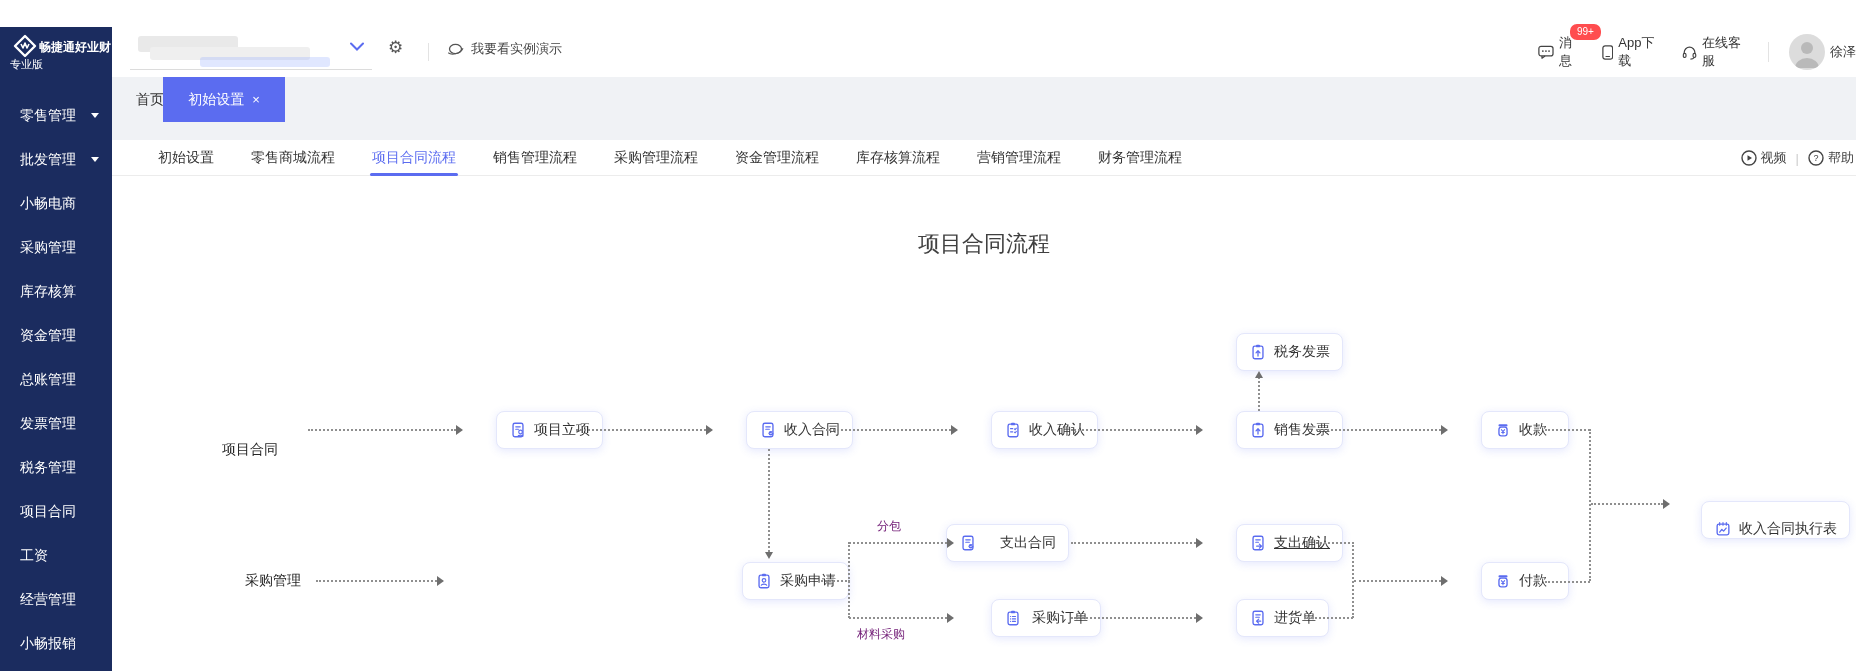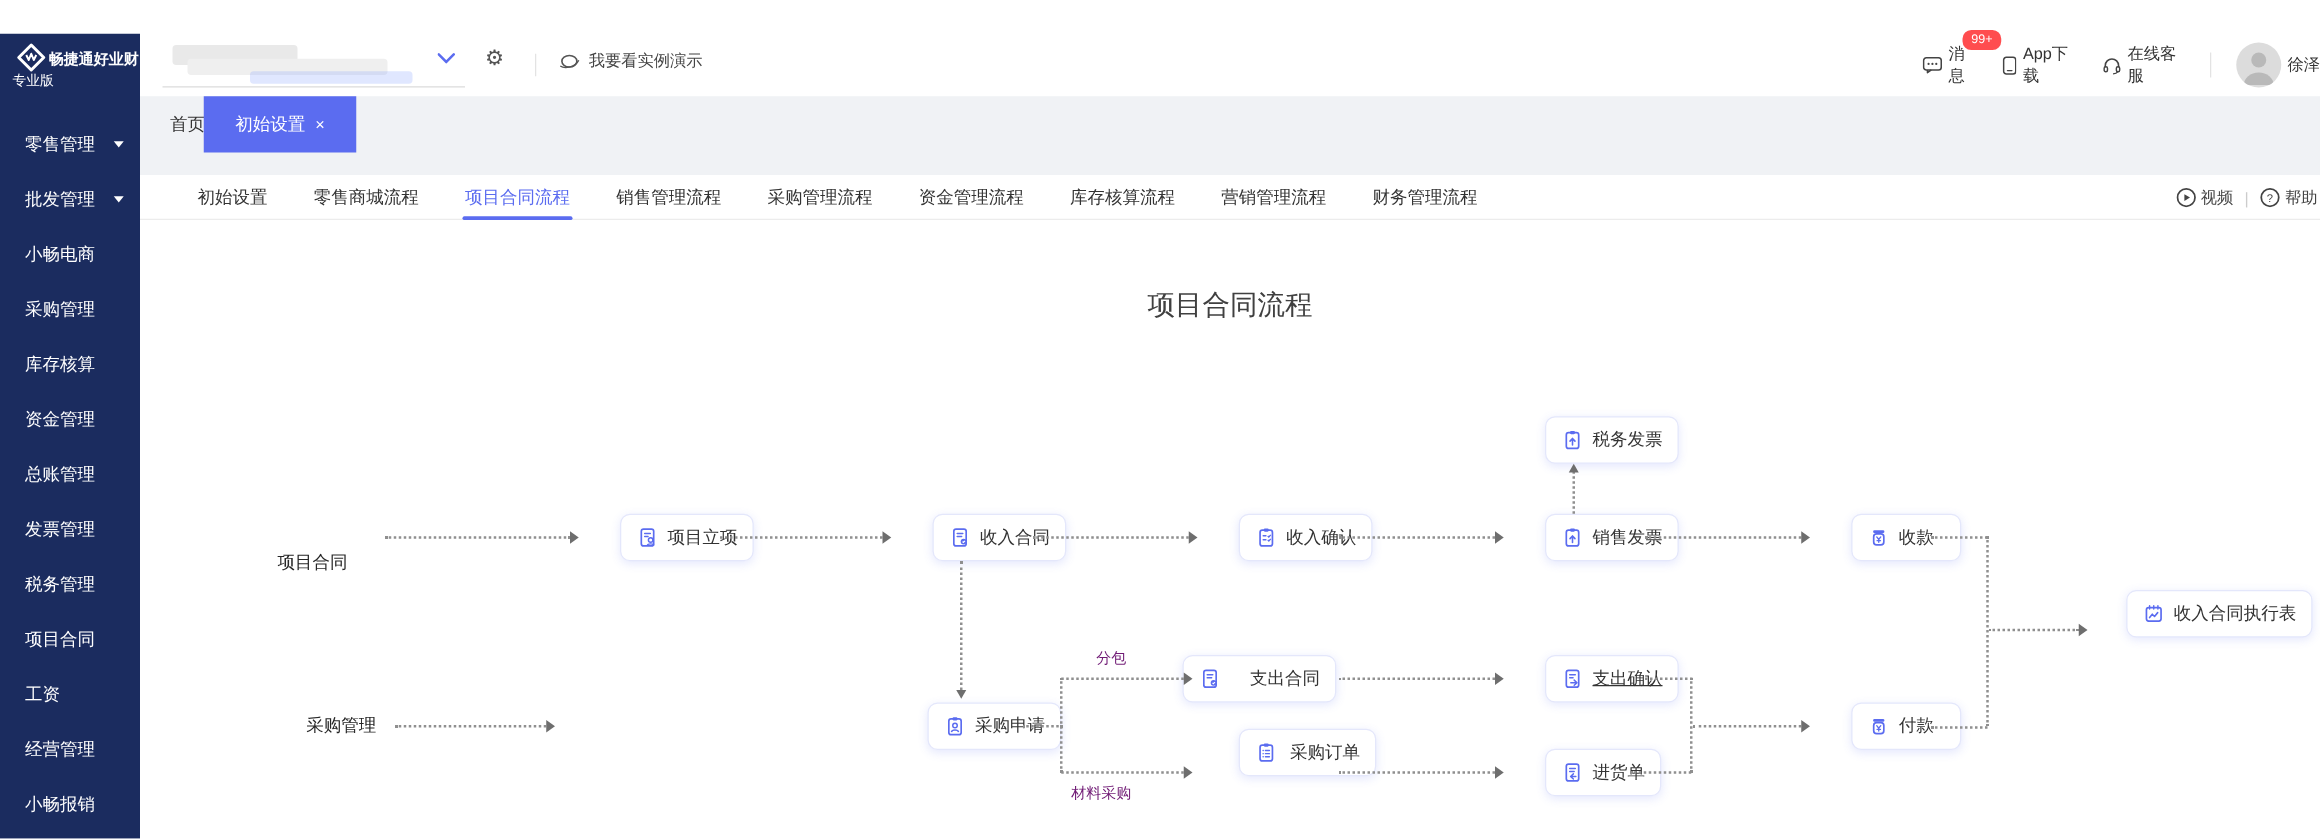--- a/index.html
+++ b/index.html
@@ -254,21 +254,21 @@
       <div class="node" style="left:1096px;top:156px;">
         <span class="nicon">
             <svg width="18" height="18" viewBox="0 0 20 20">
               <rect x="4.5" y="3.5" width="11" height="14" rx="2" fill="none" stroke="#5b6cf0" stroke-width="1.5"></rect>
               <rect x="7.8" y="2" width="4.4" height="2.8" rx="1" fill="#5b6cf0"></rect>
               <path d="M10 14.5 V9 M7.8 11 L10 8.6 L12.2 11" fill="none" stroke="#5b6cf0" stroke-width="1.4" stroke-linecap="round" stroke-linejoin="round"></path>
             </svg>
           </span>
         <span>税务发票</span>
       </div>
-      <div class="node" style="left:1561px;top:295px;">
+      <div class="node" style="left:1561px;top:324px;align-items:flex-end;">
         <span class="nicon">
             <svg width="18" height="18" viewBox="0 0 20 20">
               <rect x="3.5" y="4.5" width="13" height="12" rx="2" fill="none" stroke="#5b6cf0" stroke-width="1.5"></rect>
               <path d="M6.3 2.8 v3 M10 2.8 v3 M13.7 2.8 v3" stroke="#5b6cf0" stroke-width="1.3" stroke-linecap="round"></path>
               <path d="M6.3 13.4 l2.4-3 2 2 2.8-3.4" fill="none" stroke="#5b6cf0" stroke-width="1.4" stroke-linejoin="round" stroke-linecap="round"></path>
             </svg>
           </span>
         <span>收入合同执行表</span>
       </div>
 
@@ -297,21 +297,21 @@
       <div class="node" style="left:1096px;top:347px;text-decoration:underline;">
         <span class="nicon">
             <svg width="18" height="18" viewBox="0 0 20 20">
               <rect x="4.5" y="2.5" width="11" height="15" rx="2" fill="none" stroke="#5b6cf0" stroke-width="1.5"></rect>
               <path d="M7.5 6.5 h5 M7.5 9.2 h3" stroke="#5b6cf0" stroke-width="1.3" stroke-linecap="round"></path>
               <path d="M8.5 13.5 h5 M11.5 11.2 L14 13.5 L11.5 15.8" fill="none" stroke="#5b6cf0" stroke-width="1.3" stroke-linecap="round" stroke-linejoin="round"></path>
             </svg>
           </span>
         <span>支出确认</span>
       </div>
-      <div class="node" style="left:851px;top:406px;gap:10px;">
+      <div class="node" style="left:851px;top:422px;gap:10px;">
         <span class="nicon">
             <svg width="18" height="18" viewBox="0 0 20 20">
               <rect x="4.5" y="3.5" width="11" height="14" rx="2" fill="none" stroke="#5b6cf0" stroke-width="1.5"></rect>
               <rect x="7.8" y="2" width="4.4" height="2.8" rx="1" fill="#5b6cf0"></rect>
               <path d="M7.2 8.3 h.1 M9.3 8.3 h3.5 M7.2 11 h.1 M9.3 11 h3.5 M7.2 13.7 h.1 M9.3 13.7 h3.5" stroke="#5b6cf0" stroke-width="1.3" stroke-linecap="round"></path>
             </svg>
           </span>
         <span>采购订单</span>
       </div>
       <div class="node" style="left:1096px;top:422px;text-align:right;">

